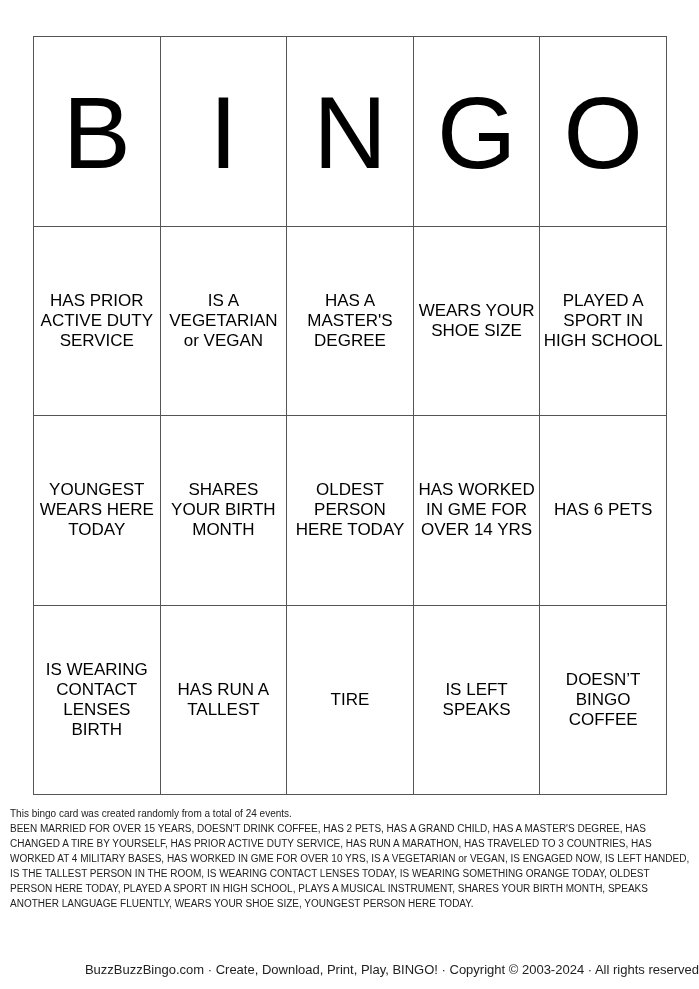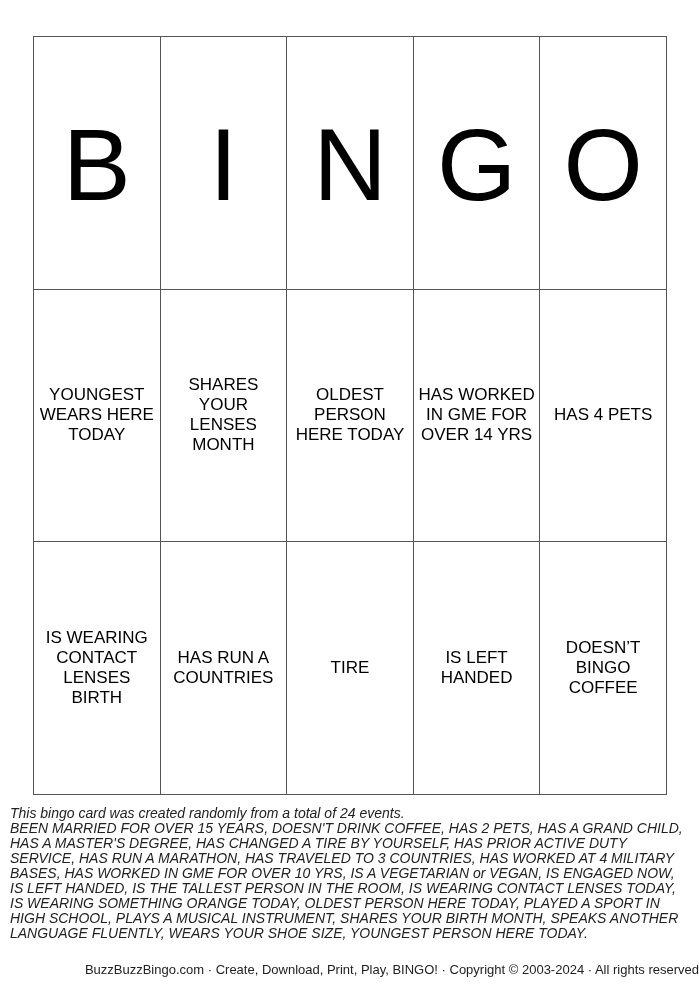--- a/index.html
+++ b/index.html
@@ -1,46 +1,53 @@
 <!DOCTYPE html>
 <html><head>
 <meta charset="utf-8">
 <style>
   html, body { margin:0; padding:0; background:#ffffff; }
   body { width:699px; height:989px; position:relative; font-family:"Liberation Sans", sans-serif; color:#000; overflow:hidden; }
   .grid { position:absolute; left:33px; top:36px; width:633px; height:759px; border-collapse:collapse; table-layout:fixed; }
   .grid td { border:1px solid #555; width:126.6px; height:126.6px; text-align:center; vertical-align:middle; padding:0 3px; box-sizing:border-box; font-size:17px; line-height:20px; text-transform:none; }
   .grid td.hdr { font-size:102px; line-height:102px; font-weight:normal; padding-top:4px; }
-  .notes { position:absolute; left:10px; top:806px; width:680px; font-size:14px; line-height:15px; color:#222;font-style:italic; }
+  .notes { position:absolute; left:10px; top:806px; width:680px; font-size:10px; line-height:15px; color:#222; }
   .footer { position:absolute; left:0; top:962px; width:699px; text-align:right; font-size:13px; color:#222; }
 </style>
 </head>
 <body>
 
 <table class="grid">
   <tbody>
       <tr>
     <td class="hdr">B</td>
     <td class="hdr">I</td>
     <td class="hdr">N</td>
     <td class="hdr">G</td>
     <td class="hdr">O</td>
   </tr>
   <tr>
+    <td>HAS PRIOR ACTIVE DUTY SERVICE</td>
+    <td>IS A VEGETARIAN or VEGAN</td>
+    <td>HAS A MASTER'S DEGREE</td>
+    <td>WEARS YOUR SHOE SIZE</td>
+    <td>PLAYED A SPORT IN HIGH SCHOOL</td>
+  </tr>
+  <tr>
     <td>YOUNGEST WEARS HERE TODAY</td>
-    <td>SHARES YOUR LENSES MONTH</td>
+    <td>SHARES YOUR BIRTH MONTH</td>
     <td>OLDEST PERSON HERE TODAY</td>
     <td>HAS WORKED IN GME FOR OVER 14 YRS</td>
-    <td>HAS 4 PETS</td>
+    <td>HAS 6 PETS</td>
   </tr>
   <tr>
     <td>IS WEARING CONTACT LENSES BIRTH</td>
-    <td>HAS RUN A COUNTRIES</td>
+    <td>HAS RUN A TALLEST</td>
     <td>TIRE</td>
-    <td>IS LEFT HANDED</td>
+    <td>IS LEFT SPEAKS</td>
     <td>DOESN’T BINGO COFFEE</td>
   </tr>
 </tbody>
   </table>
 
 <div class="notes">
   <div>This bingo card was created randomly from a total of 24 events.</div>
   <div>BEEN MARRIED FOR OVER 15 YEARS, DOESN'T DRINK COFFEE, HAS 2 PETS, HAS A GRAND CHILD, HAS A MASTER'S DEGREE, HAS CHANGED A TIRE BY YOURSELF, HAS PRIOR ACTIVE DUTY SERVICE, HAS RUN A MARATHON, HAS TRAVELED TO 3 COUNTRIES, HAS WORKED AT 4 MILITARY BASES, HAS WORKED IN GME FOR OVER 10 YRS, IS A VEGETARIAN or VEGAN, IS ENGAGED NOW, IS LEFT HANDED, IS THE TALLEST PERSON IN THE ROOM, IS WEARING CONTACT LENSES TODAY, IS WEARING SOMETHING ORANGE TODAY, OLDEST PERSON HERE TODAY, PLAYED A SPORT IN HIGH SCHOOL, PLAYS A MUSICAL INSTRUMENT, SHARES YOUR BIRTH MONTH, SPEAKS ANOTHER LANGUAGE FLUENTLY, WEARS YOUR SHOE SIZE, YOUNGEST PERSON HERE TODAY.</div>
 </div>
 

